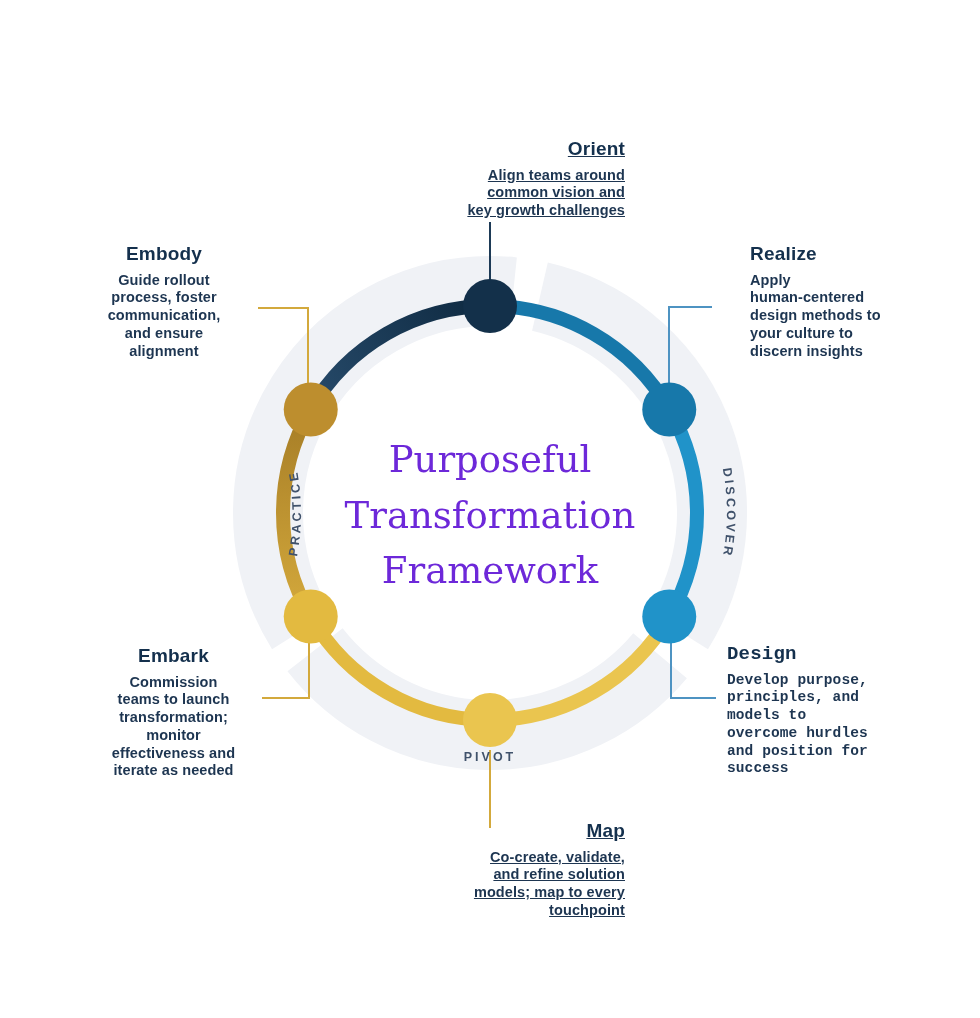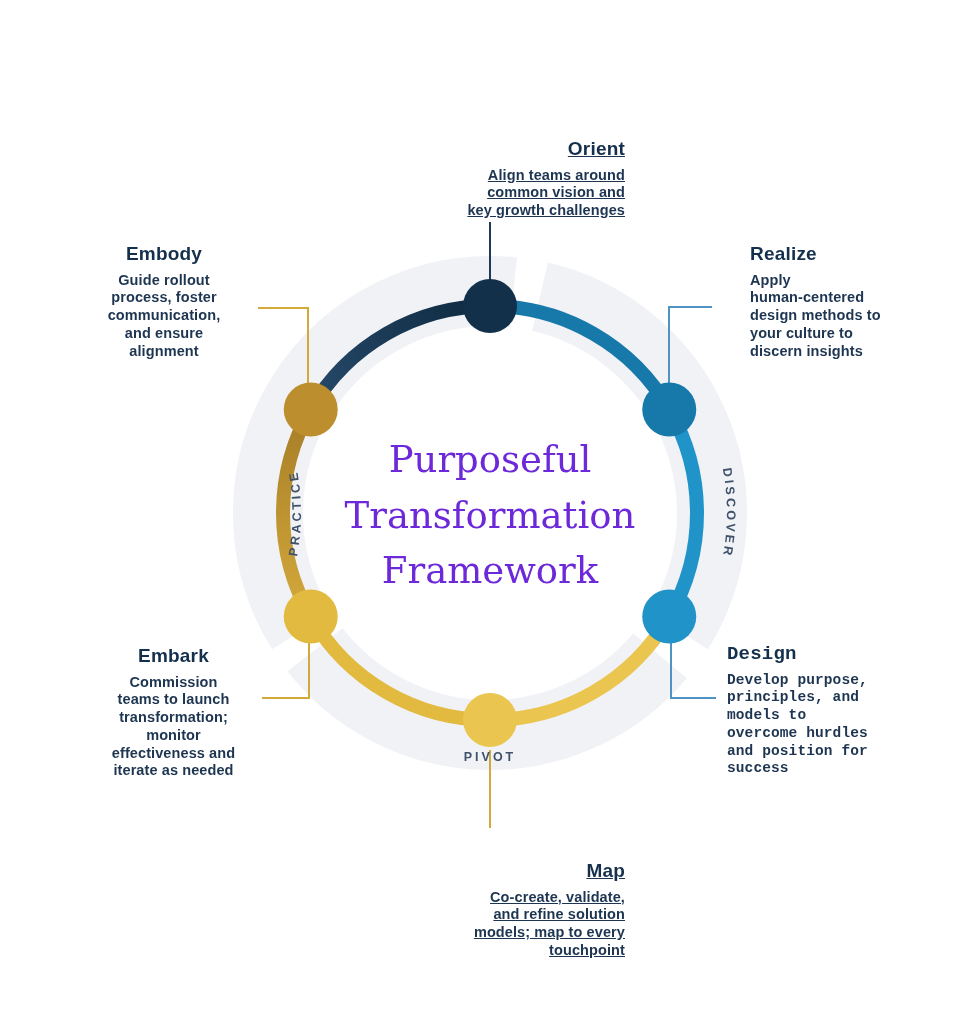--- a/index.html
+++ b/index.html
@@ -32,21 +32,21 @@
     letter-spacing: 0.1px;
     white-space: pre-line;
   }
   .align-center { text-align: right; text-decoration: underline; }
   .align-left   { text-align: left; }
   .align-right  { text-align: center; }
 
   .stage-orient  { left: 355px; top: 138px; width: 270px; }
   .stage-realize { left: 726px; top: 243px; width: 190px; margin-left: 24px; }
   .stage-design  { left: 727px; top: 643px; width: 195px; font-family: Liberation Mono, monospace; }
-  .stage-map     { left: 355px; top: 860px; width: 270px; }
+  .stage-map     { left: 355px; top: 820px; width: 270px; }
   .stage-embark  { left:  92px; top: 645px; width: 163px; }
   .stage-embody  { left:  78px; top: 243px; width: 172px; }
 
   .center-title {
     position: absolute;
     left: 300px; top: 432px; width: 380px;
     text-align: center;
     font-family: "DejaVu Serif", serif;
     font-size: 37px;
     font-weight: 500;

